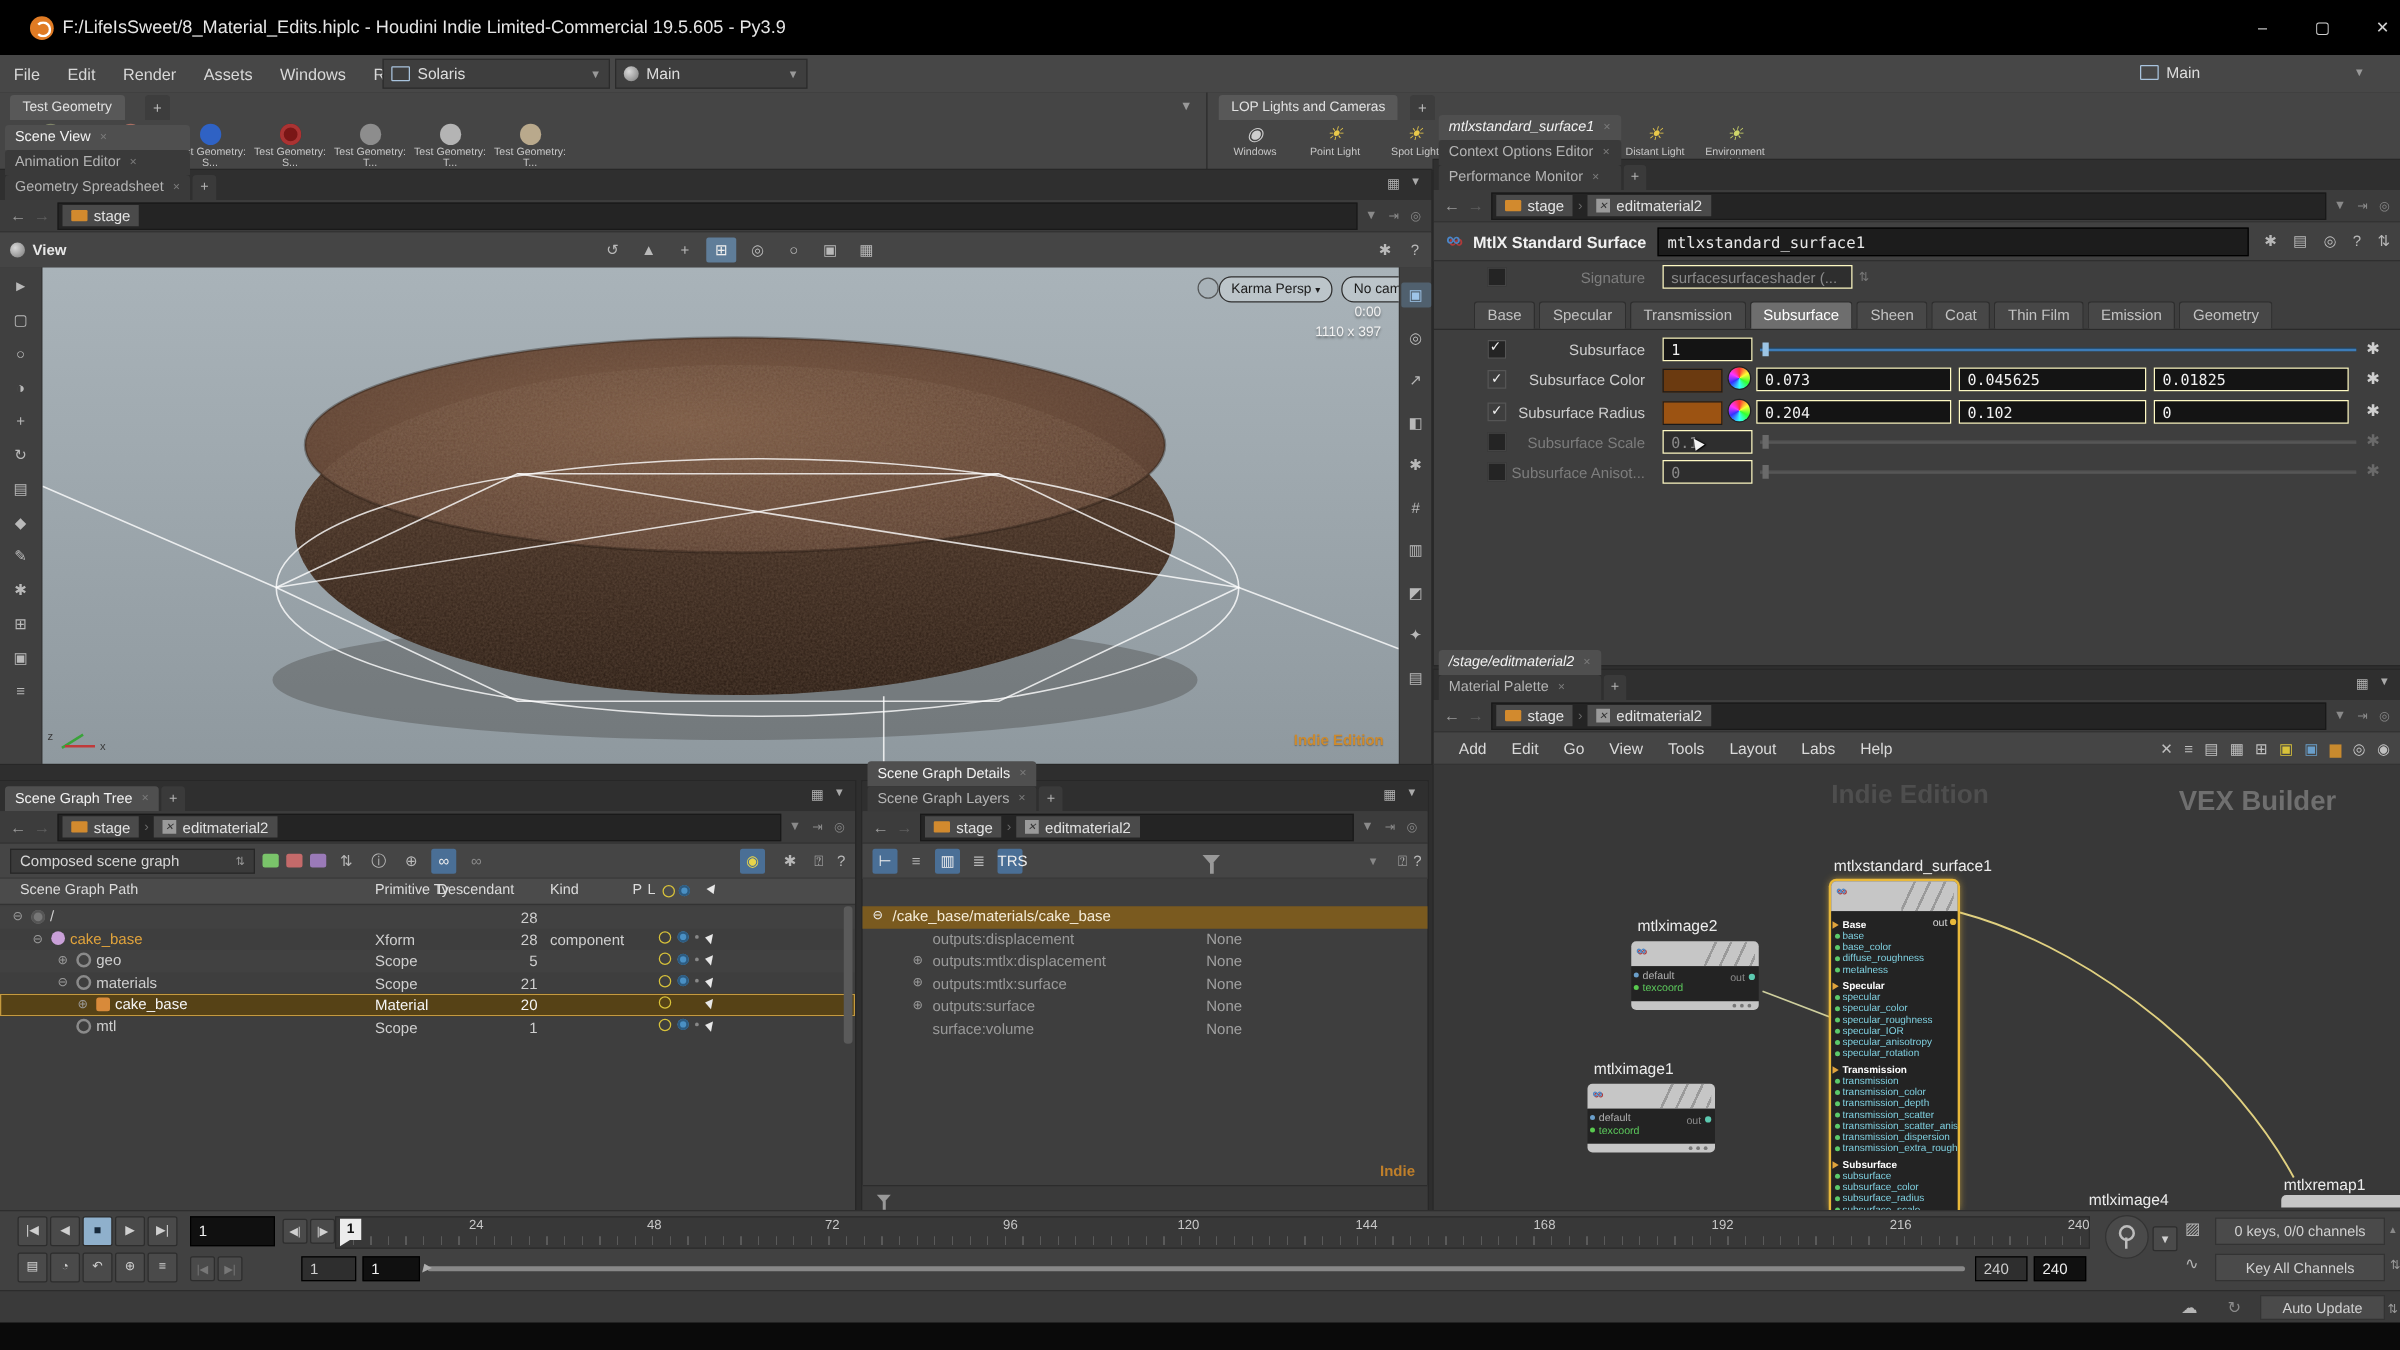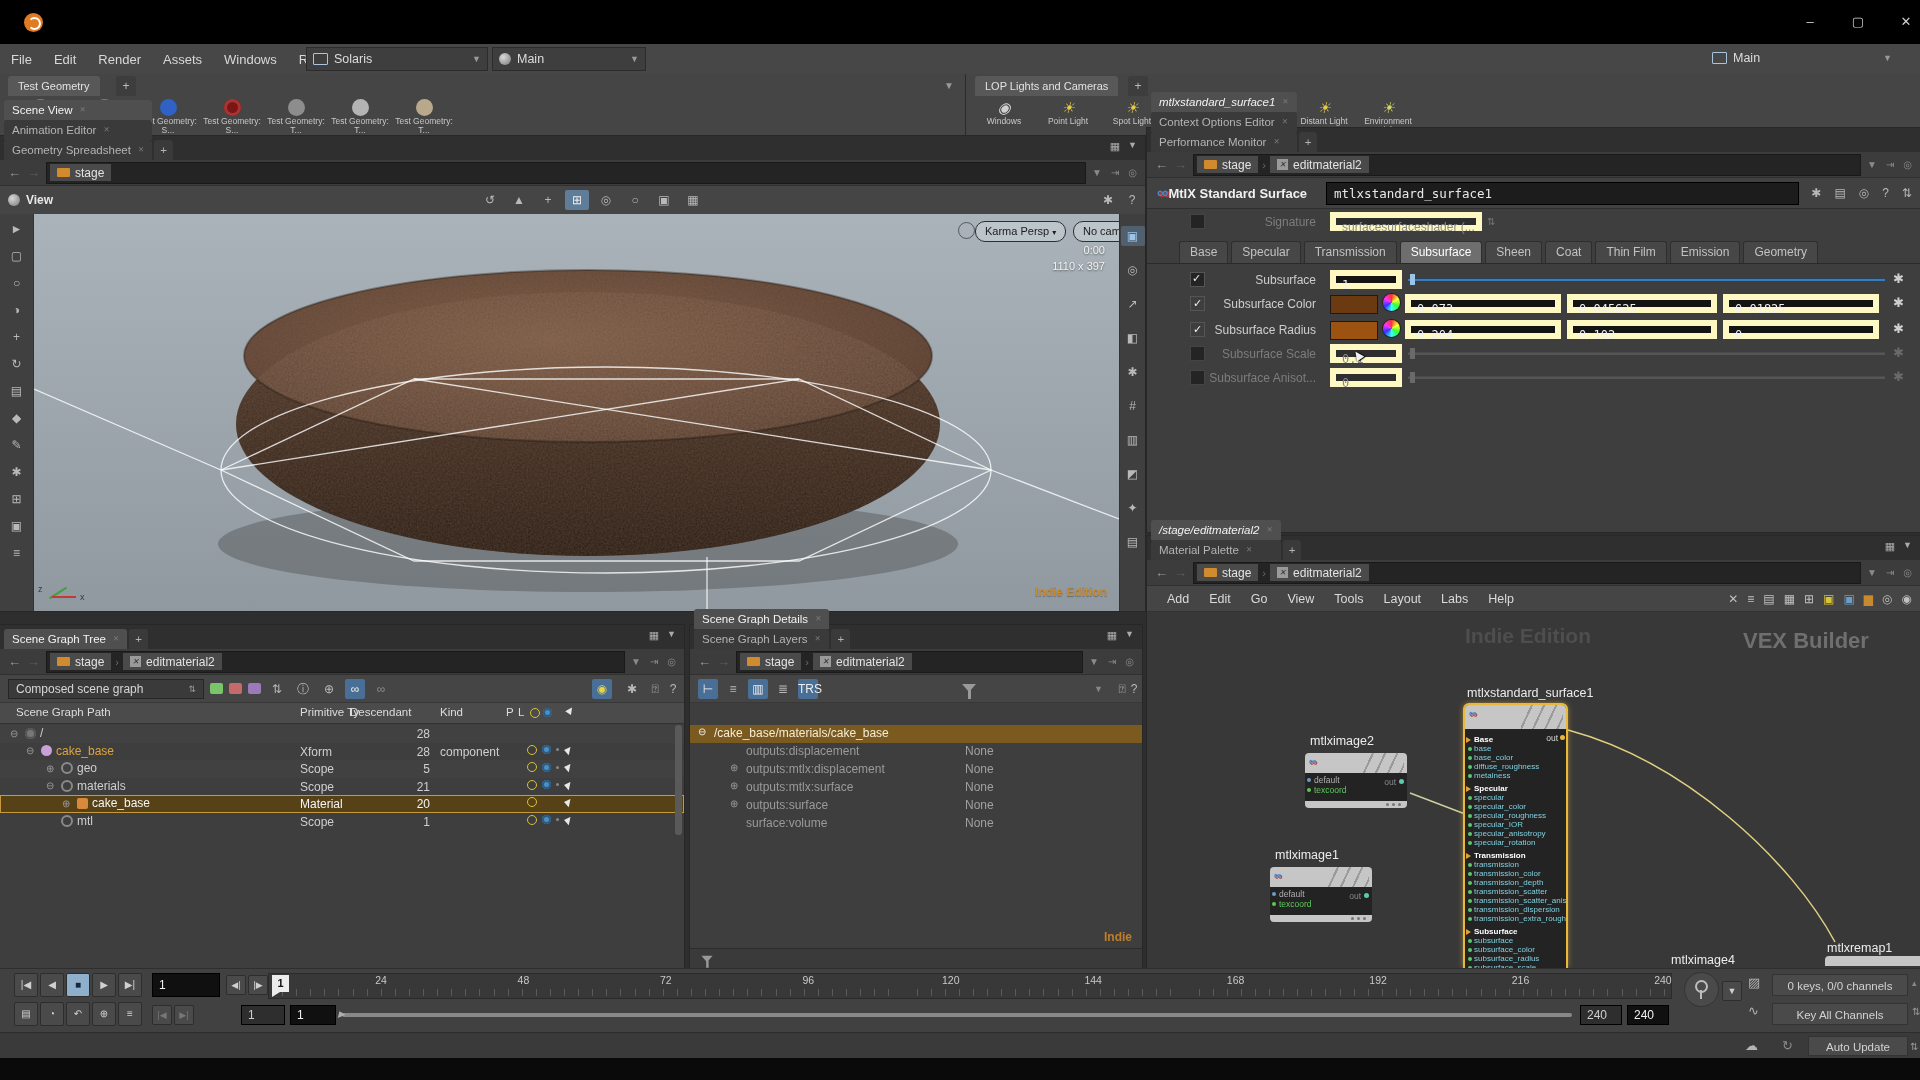--- a/index.html
+++ b/index.html
@@ -117,33 +117,33 @@
   .drow.sel{background:#7a5a1f;}
   .drow.sel .dlabel{left:24px;color:#f5ecd8;}
   .drow .dval{position:absolute;left:275px;top:1px;color:#a0a0a0;}
   #detwm{position:absolute;right:10px;bottom:24px;color:#bf7f2a;font-weight:bold;font-size:12px;}
   #detfoot{position:absolute;left:0;bottom:0;right:0;height:19px;background:#3a3a3a;border-top:1px solid #2c2c2c;display:flex;align-items:center;padding-left:10px;}
 
   
   #params{left:1147px;top:128px;width:773px;height:404px;}
   #phdr{position:absolute;left:0;top:50px;right:0;height:30px;background:#414141;border-bottom:1px solid #2f2f2f;display:flex;align-items:center;}
   #mtlxlogo{margin-left:10px;font-size:16px;font-weight:bold;color:#4a86c8;text-shadow:2px 1px 0 #b03a3a;}
-  #ptype{font-weight:bold;color:#f0f0f0;font-size:13px;white-space:nowrap;}
+  #ptype{margin-left:10px;font-weight:bold;color:#f0f0f0;font-size:13px;white-space:nowrap;}
   #pname{position:absolute;left:179px;top:4px;width:464px;height:21px;background:#1c1c1c;border:1px solid #000;color:#e8e8e8;font-size:12.5px;line-height:21px;padding-left:7px;}
   .phicons{position:absolute;right:8px;top:8px;display:flex;gap:13px;color:#b8b8b8;font-size:12px;}
   #sigrow{position:absolute;left:0;top:82px;right:0;height:26px;}
   .pcheck{position:absolute;left:43px;top:4px;width:13px;height:13px;background:#242424;border:1px solid #555;color:#f0f0f0;font-size:11px;line-height:13px;text-align:center;}
   .pcheck.dim{border-color:#444;color:transparent;}
   .plabel{position:absolute;left:30px;width:139px;text-align:right;top:5px;color:#cecece;font-size:12px;white-space:nowrap;}
   .plabel.dim,.pdim{color:#7d7d7d;}
   #ftabs{position:absolute;left:0;top:110px;right:0;height:26px;border-bottom:1px solid #2a2a2a;display:flex;align-items:flex-end;padding-left:32px;gap:3px;box-sizing:border-box;}
   .ftab{background:#474747;color:#c2c2c2;font-size:12px;height:21px;line-height:21px;padding:0 10px;border-radius:3px 3px 0 0;border:1px solid #2e2e2e;border-bottom:none;white-space:nowrap;}
   .ftab.act{background:#6e6e6e;color:#fff;}
   .prow{position:absolute;left:0;right:0;height:23px;}
-  .pfield{position:absolute;top:2px;height:19px;background:#141414;border:6px solid #fef9c3;color:#f0f0f0;font-size:12px;line-height:19px;padding-left:6px;box-sizing:border-box;}
+  .pfield{position:absolute;top:2px;height:19px;background:#141414;border:1px solid #fef9c3;color:#f0f0f0;font-size:12px;line-height:19px;padding-left:6px;box-sizing:border-box;}
   .pfield.dim{background:#2e2e2e;color:#8a8a8a;}
   .swatch{position:absolute;left:183px;top:3px;width:46px;height:17px;border:1px solid #1a1a1a;}
   .wheel{position:absolute;left:236px;top:2px;width:17px;height:17px;border-radius:50%;background:conic-gradient(#f33,#ff3,#3f3,#3ff,#33f,#f3f,#f33);box-shadow:0 0 0 1px #222;}
   .sld{position:absolute;left:261px;top:10px;width:477px;height:3px;background:#24435c;}
   .sld .line{position:absolute;left:0;top:0.5px;height:2px;width:100%;background:#3d7cb8;}
   .sld .hnd{position:absolute;left:2px;top:-4px;width:5px;height:11px;background:#9cc4e4;}
   .sld.dim{background:#4a4a4a;} .sld.dim .line{background:#565656;} .sld.dim .hnd{background:#6a6a6a;}
   .pgear{position:absolute;left:746px;top:3px;color:#cfcfcf;font-size:13px;}
   .pgear.dim{color:#6a6a6a;}
   #pcursor{position:absolute;left:203px;top:218px;color:#f2f2f2;font-size:15px;transform:rotate(-35deg);text-shadow:0 0 2px #000,1px 1px 1px #000;z-index:9;}
@@ -207,20 +207,21 @@
   #status{left:0;top:1032px;width:1920px;height:26px;background:#3a3a3a;border-top:1px solid #2c2c2c;}
   #bottom{left:0;top:1058px;width:1920px;height:22px;background:#0a0a0a;}
   .sbicon{position:absolute;top:5px;color:#b5b5b5;font-size:13px;}
 </style>
 </head>
 <body>
 <div id="app">
 
 <div id="titlebar" class="abs">
   <div id="hlogo" class="abs"></div>
+  <div id="wtitle" class="abs">F:/LifeIsSweet/8_Material_Edits.hiplc - Houdini Indie Limited-Commercial 19.5.605 - Py3.9</div>
   <div class="winbtn abs" style="left:1790px">–</div>
   <div class="winbtn abs" style="left:1838px">▢</div>
   <div class="winbtn abs" style="left:1886px">✕</div>
 </div>
 
 <div id="menubar" class="abs">
   <span><span class="mi">File</span><span class="mi">Edit</span><span class="mi">Render</span><span class="mi">Assets</span><span class="mi">Windows</span><span class="mi">RenderMan</span><span class="mi">Labs</span><span class="mi">Help</span></span>
   <div class="combo" style="left:306px;top:3px;width:168px">
     <span class="mon"></span>
     <span class="cv">Solaris</span>

